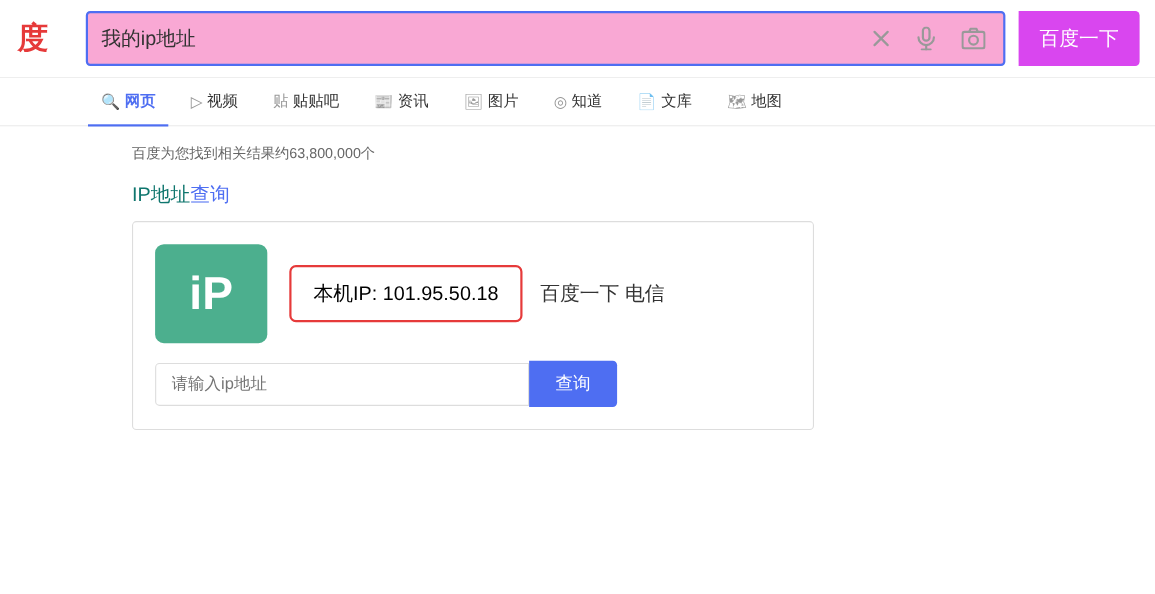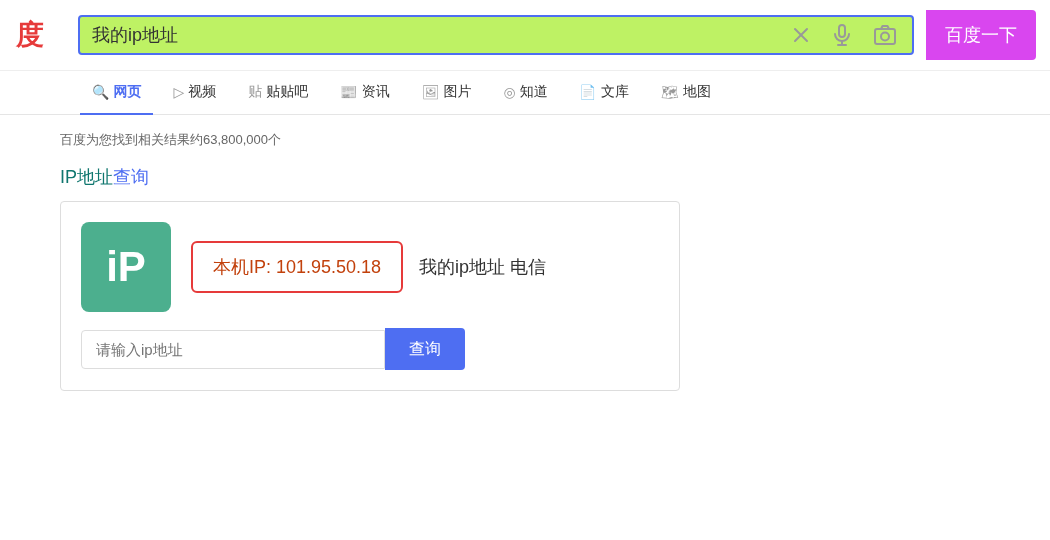--- a/index.html
+++ b/index.html
@@ -30,22 +30,22 @@
       letter-spacing: -2px;
     }
 
     .search-bar {
       display: flex;
       align-items: center;
       flex: 1;
       border: 2px solid #4e6ef2;
       border-radius: 4px;
       padding: 0 12px;
-      height: 40px;
-      background: #bef264;
+      height: 50px;
+      background: #f9a8d4;
       gap: 10px;
     }
 
     .search-input {
       flex: 1;
       border: none;
       outline: none;
       font-size: 18px;
       color: #333;
       background: transparent;
@@ -108,21 +108,21 @@
       border-bottom: 2px solid #4e6ef2;
       font-weight: bold;
     }
 
     .nav-icon {
       font-size: 14px;
       color: #999;
     }
 
     .content {
-      padding: 16px 60px;
+      padding: 16px 120px;
       background: #fff;
     }
 
     .result-count {
       font-size: 13px;
       color: #666;
       margin-bottom: 16px;
     }
 
     .result-title {
@@ -152,21 +152,21 @@
     }
 
     .ip-card-top {
       display: flex;
       align-items: center;
       gap: 20px;
       margin-bottom: 16px;
     }
 
     .ip-logo {
-      width: 90px;
+      width: 102px;
       height: 90px;
       background: #4caf8e;
       border-radius: 8px;
       display: flex;
       align-items: center;
       justify-content: center;
       font-size: 42px;
       font-weight: bold;
       color: #fff;
       flex-shrink: 0;
@@ -176,42 +176,42 @@
       display: flex;
       align-items: center;
       gap: 16px;
     }
 
     .ip-box {
       border: 2px solid #e63a3a;
       border-radius: 6px;
       padding: 12px 20px;
       font-size: 18px;
-      color: #c2410c;
+      color: #000000;
       background: #fff;
     }
 
     .ip-location {
       font-size: 18px;
       color: #333;
     }
 
     .ip-input-row {
       display: flex;
       align-items: center;
       gap: 0;
     }
 
     .ip-input {
       border: 1px solid #ddd;
       border-radius: 4px 0 0 4px;
       padding: 10px 14px;
       font-size: 15px;
       color: #999;
-      width: 304px;
+      width: 340px;
       outline: none;
     }
 
     .ip-query-btn {
       background: #4e6ef2;
       color: #fff;
       border: none;
       padding: 10px 24px;
       font-size: 16px;
       cursor: pointer;
@@ -301,21 +301,21 @@
 
   <div class="ip-card">
     <div class="ip-card-top">
       <div class="ip-logo">
         <span>iP</span>
       </div>
       <div class="ip-info">
         <div class="ip-box">
           <span>本机IP: 101.95.50.18</span>
         </div>
-        <div class="ip-location">我的ip地址 电信</div>
+        <div class="ip-location">百度一下 电信</div>
       </div>
     </div>
     <div class="ip-input-row">
       <input class="ip-input" type="text" placeholder="请输入ip地址" style="">
       <button class="ip-query-btn">查询</button>
     </div>
   </div>
 </div>
 
 </body></html>

